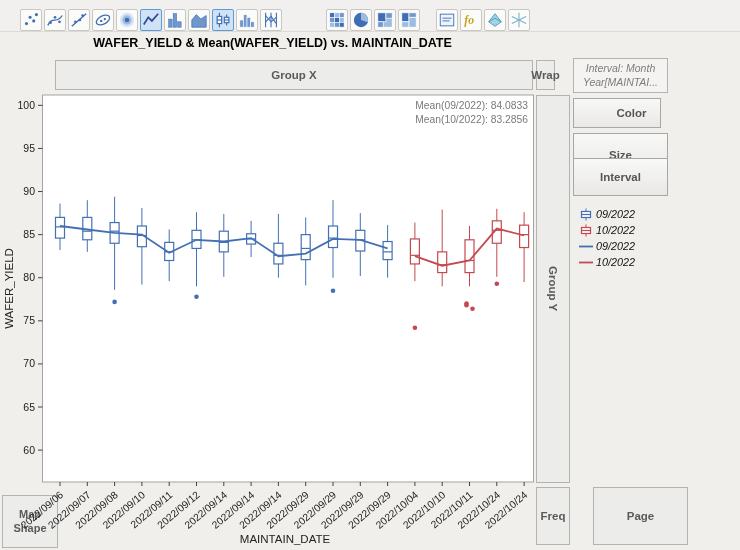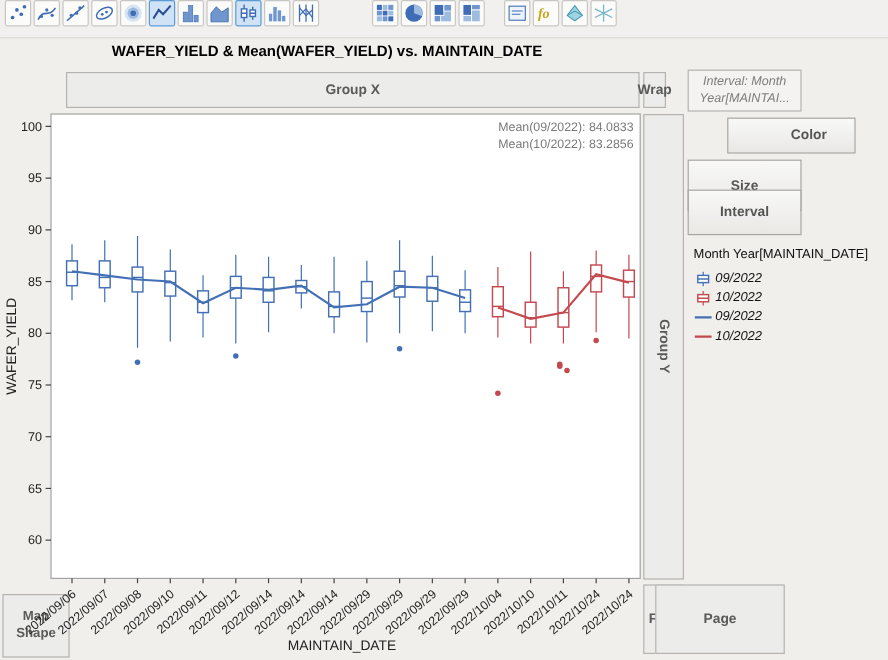--- a/index.html
+++ b/index.html
@@ -5,21 +5,21 @@
   html,body{margin:0;padding:0;}
   body{
     width:740px;height:550px;position:relative;overflow:hidden;
     background:#f0efec;
     font-family:"Liberation Sans", sans-serif;
     -webkit-font-smoothing:antialiased;
   }
   
   #toolbar{
     position:absolute;left:0;top:0;width:740px;height:32px;
-    display:flex;align-items:flex-start;padding-left:4px;box-sizing:border-box;
+    display:flex;align-items:flex-end;padding-left:20px;box-sizing:border-box;
     background:#f1f0ee;border-bottom:1px solid #dcdad6;text-decoration:underline;
   }
   .tgroup{display:flex;}
   .tgroup + .tgroup{margin-left:42px;}
   .tgroup:nth-child(3){margin-left:14px;}
   .ticon{
     width:22px;height:22px;margin-right:2px;box-sizing:border-box;
     background:#fbfbfa;border:1px solid #c9c7c3;border-radius:2px;
     display:flex;align-items:center;justify-content:center;
   }
@@ -44,27 +44,27 @@
     display:flex;align-items:center;justify-content:center;
   }
   #zone-group-x{left:55px;top:60px;width:478px;height:30px;}
   #zone-wrap{left:536px;top:60px;width:19px;height:30px;}
   #zone-overlay{
     left:573px;top:58px;width:95px;height:35px;
     background:#f4f3f1;border:1px solid #b5b3af;
     font-weight:normal;font-style:italic;color:#7d7d7d;font-size:10.5px;
     flex-direction:column;line-height:1.3;
   }
-  #btn-color{left:606px;top:98px;width:107px;height:30px;padding-left:29px;}
+  #btn-color{left:573px;top:98px;width:88px;height:30px;padding-left:29px;}
   #btn-size{left:573px;top:133px;width:95px;height:43px;}
   #btn-interval{left:573px;top:158px;width:95px;height:38px;}
   #zone-group-y{left:536px;top:95px;width:34px;height:388px;}
   #zone-group-y span{writing-mode:vertical-rl;}
   #zone-freq{left:536px;top:487px;width:34px;height:58px;}
-  #zone-page{left:546px;top:487px;width:108px;height:58px;}
+  #zone-page{left:593px;top:487px;width:95px;height:58px;}
   #zone-map-shape{
     left:2px;top:495px;width:56px;height:53px;
     font-size:11px;line-height:1.25;padding:2px;
   }
   
   #legend{position:absolute;left:578px;top:206px;width:160px;}
   #legend .legend-title{font-size:10.8px;color:#111;margin-bottom:6px;}
   .lrow{display:flex;align-items:center;height:16px;}
   .lglyph{width:18px;display:flex;align-items:center;}
   .llabel{font-size:10.8px;color:#111;font-style:italic;}
@@ -272,21 +272,20 @@
     <span>Color</span>
   </div>
   <div class="btn" id="btn-size">
     <span>Size</span>
   </div>
   <div class="btn" id="btn-interval">
     <span>Interval</span>
   </div>
 
   <div id="legend">
-    <div class="legend-title">Month Year[MAINTAIN_DATE]</div>
     <div id="legend-entries">
         <div class="lrow">
           <span class="lglyph">
             <svg width="16" height="13" viewBox="0 0 16 13">
               <line x1="8" y1="0.5" x2="8" y2="12.5" stroke="#4370b4"></line>
               <rect x="3.5" y="3.5" width="9" height="6" fill="#fff" stroke="#4370b4" stroke-width="1.2"></rect>
               <line x1="3.5" y1="6.5" x2="12.5" y2="6.5" stroke="#4370b4" stroke-width="1.2"></line>
             </svg>
           </span>
           <span class="llabel">09/2022</span>

